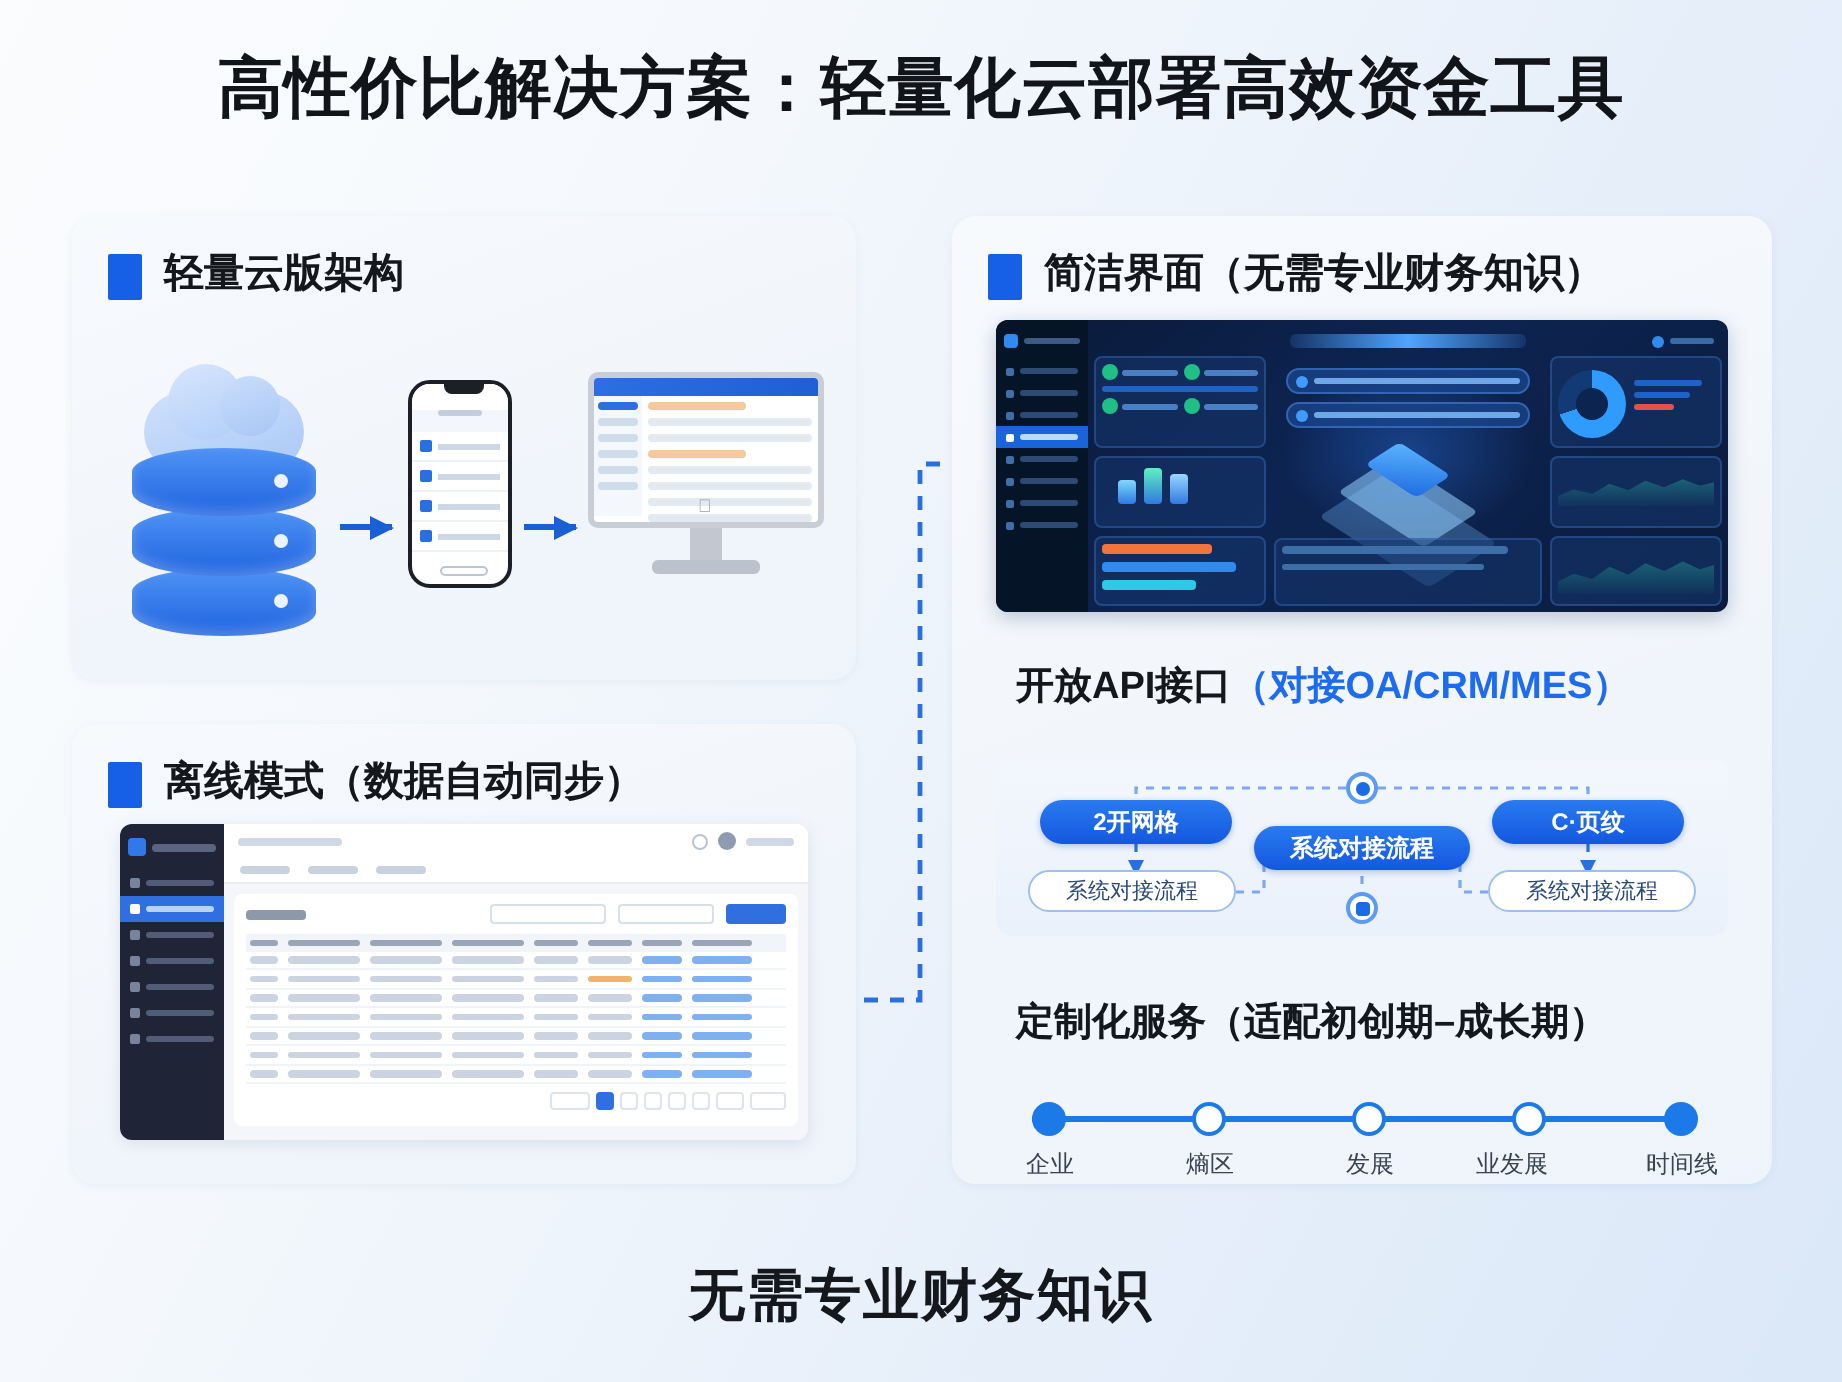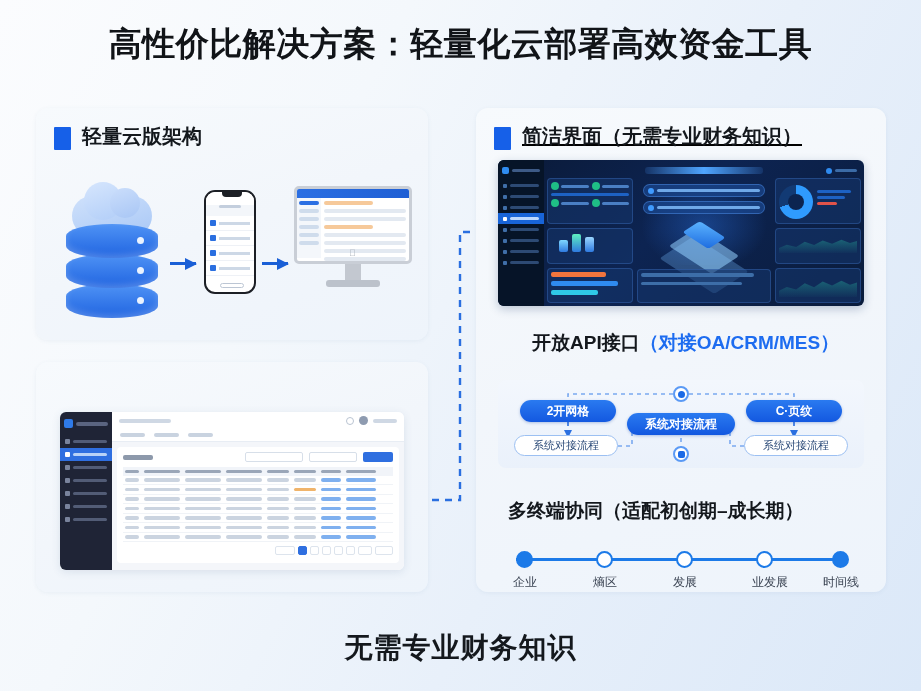--- a/index.html
+++ b/index.html
@@ -30,21 +30,21 @@
 
   
   .panel {
     position: absolute;
     background: linear-gradient(160deg, #f7fafd 0%, #f2f6fb 50%, #eef4fb 100%);
     border-radius: 12px;
     box-shadow: 0 1px 4px rgba(80,110,150,.08);
   }
   #panel-arch    { left: 36px;  top: 108px; width: 392px; height: 232px; }
   #panel-offline { left: 36px;  top: 362px; width: 392px; height: 230px; }
-  #panel-right   { left: 476px; top: 108px; width: 410px; height: 484px; text-decoration: underline; }
+  #panel-right   { left: 476px; top: 108px; width: 410px; height: 484px; }
 
   .sec-head {
     display: flex; align-items: flex-end; gap: 11px;
     padding: 15px 0 0 18px;
   }
   .sec-mark { width: 17px; height: 23px; background: #1660e8; border-radius: 1px; flex: none; }
   .sec-title { font-size: 20px; font-weight: bold; color: #14181d; white-space: nowrap; }
 
   .sub-head {
     font-size: 19px; font-weight: bold; color: #14181d;
@@ -343,20 +343,24 @@
         </div>
       </div>
       <div class="mon-neck"></div>
       <div class="mon-base"></div>
       <div class="apple"></div>
     </div>
   </div>
 </div>
 
 <div class="panel" id="panel-offline">
+  <div class="sec-head">
+    <span class="sec-mark"></span>
+    <span class="sec-title">离线模式（数据自动同步）</span>
+  </div>
 
   <div class="shot">
     <div class="shot-side">
       <div class="shot-logo">
           <b></b>
           <u></u>
         </div>
       <div class="shot-nav">
           <b></b>
           <u></u>
@@ -646,21 +650,21 @@
           </div>
           <div class="dcard" style="flex:1">
             <span class="ch"></span>
             <div class="spark" style="height:22px"></div>
           </div>
         </div>
       </div>
     </div>
   </div>
 
-  <div class="sub-head" style="position:absolute; left:32px; top:222px;margin-left:24px;">
+  <div class="sub-head" style="position:absolute; left:32px; top:222px;">
     <span>开放API接口</span><span class="accent">（对接OA/CRM/MES）</span>
   </div>
 
   <div class="flow-box">
     <svg width="366" height="88" style="position:absolute;left:0;top:0">
       <path d="M183 14 L70 14 L70 34" fill="none" stroke="#7aa9ef" stroke-width="1.6" stroke-dasharray="4 4"></path>
       <path d="M183 14 L296 14 L296 34" fill="none" stroke="#7aa9ef" stroke-width="1.6" stroke-dasharray="4 4"></path>
       <path d="M70 34 L70 52" fill="none" stroke="#2a6fe0" stroke-width="1.6" stroke-dasharray="4 4"></path>
       <polygon points="66,50 74,50 70,58" fill="#2a6fe0"></polygon>
       <path d="M296 34 L296 52" fill="none" stroke="#2a6fe0" stroke-width="1.6" stroke-dasharray="4 4"></path>
@@ -680,31 +684,31 @@
       </div>
 
     <div class="pill-btn" style="left:22px; top:20px; width:96px; height:22px;">2开网格</div>
     <div class="pill-btn" style="left:248px; top:20px; width:96px; height:22px;">C·页纹</div>
     <div class="pill-btn" style="left:129px; top:33px; width:108px; height:22px;">系统对接流程</div>
 
     <div class="pill-out" style="left:16px; top:55px; width:104px; height:21px;">系统对接流程</div>
     <div class="pill-out" style="left:246px; top:55px; width:104px; height:21px;">系统对接流程</div>
   </div>
 
-  <div class="sub-head" style="position:absolute; left:32px; top:390px;">多终端协同（适配初创期–成长期）</div>
+  <div class="sub-head" style="position:absolute; left:32px; top:390px;">定制化服务（适配初创期–成长期）</div>
 
   <div class="tl">
     <div class="tl-line"></div>
     <div class="tl-node fill" style="left:10px"></div>
     <div class="tl-node" style="left:90px"></div>
     <div class="tl-node" style="left:170px"></div>
     <div class="tl-node" style="left:250px"></div>
     <div class="tl-node fill" style="left:326px"></div>
 
     <div class="tl-lbl" style="left:19px">企业</div>
     <div class="tl-lbl" style="left:99px">熵区</div>
     <div class="tl-lbl" style="left:179px">发展</div>
-    <div class="tl-lbl" style="left:264px">业发展</div>
+    <div class="tl-lbl" style="left:250px">业发展</div>
     <div class="tl-lbl" style="left:335px">时间线</div>
   </div>
 </div>
 
 <div class="footer-tag">无需专业财务知识</div>
 
 </body></html>

